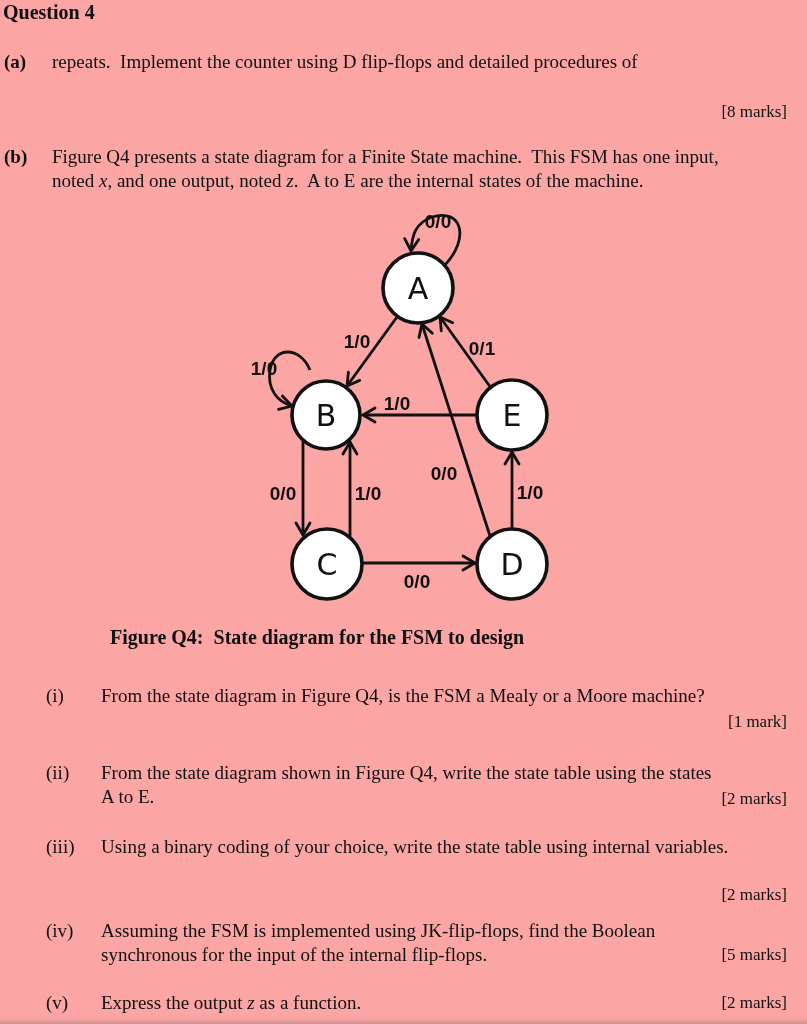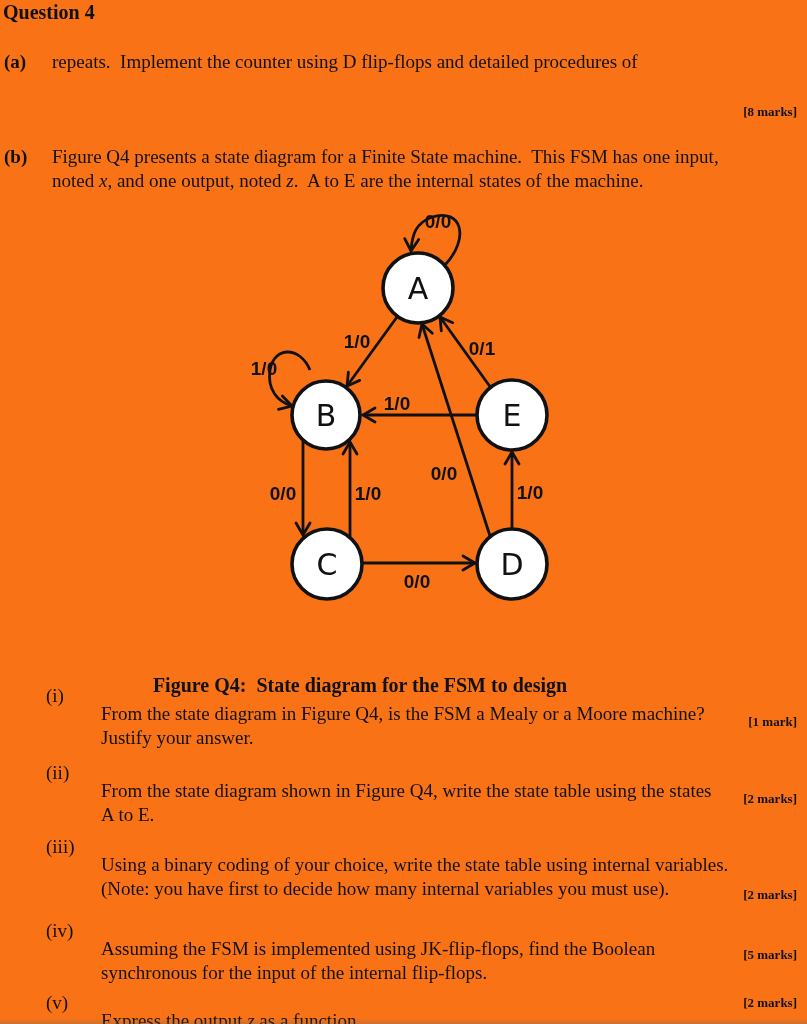--- a/index.html
+++ b/index.html
@@ -1,36 +1,36 @@
 <!DOCTYPE html>
 <html><head>
 <meta charset="utf-8">
 <style>
   html,body { margin:0; padding:0; background:#fff; }
   .page {
-    position:relative; width:807px; height:1024px; background:#f97316;
+    position:relative; width:807px; height:1024px; background:#fca5a5;
     font-family:"Liberation Serif","DejaVu Serif",serif; color:#111;
     overflow:hidden;
   }
   .q-title {
     position:absolute; left:3px; top:0; margin:0;
     font-size:20px; font-weight:bold; line-height:24px;
   }
   .part, .sub { position:absolute; left:0; width:807px; font-size:19px; line-height:24px; }
   .part-label { position:absolute; left:4px; top:0; font-weight:bold; }
   .sub-label  { position:absolute; left:46px; top:0; font-weight:normal; }
   .part-body  { position:absolute; left:52px; top:0; white-space:nowrap; }
-  .sub-body   { position:absolute; left:101px; top:18px; white-space:nowrap; }
+  .sub-body   { position:absolute; left:101px; top:0; white-space:nowrap; }
   .marks {
-    position:absolute; right:10px; font-size:13px; line-height:24px;
-    font-weight:bold; white-space:nowrap;
+    position:absolute; right:20px; font-size:17px; line-height:24px;
+    font-weight:normal; white-space:nowrap;
   }
   .caption {
-    position:absolute; left:110px; top:624px; width:500px; text-align:center;
-    font-size:20px; font-weight:bold; line-height:26px; white-space:nowrap;margin-top:48px;
+    position:absolute; left:110px; top:624px; width:500px; text-align:left;
+    font-size:20px; font-weight:bold; line-height:26px; white-space:nowrap;
   }
   .fsm { position:absolute; left:230px; top:200px; }
   .fsm .state { fill:#ffffff; stroke:#111; stroke-width:3.6px; }
   .fsm .edge  { fill:none; stroke:#111; stroke-width:2.8px; }
   .fsm .state-label {
     font-family:"DejaVu Sans","Liberation Sans",sans-serif;
     font-size:30px; fill:#111; text-anchor:middle;
   }
   .fsm .edge-label {
     font-family:"Liberation Sans","DejaVu Sans",sans-serif;
@@ -106,39 +106,37 @@
     <text class="edge-label" x="300" y="299">1/0</text>
     <text class="edge-label" x="187" y="388">0/0</text>
   </svg>
 
   <div class="caption">Figure Q4:&nbsp; State diagram for the FSM to design</div>
 
   <div class="sub" style="top:684px">
     <span class="sub-label">(i)</span>
     <div class="sub-body">
       <div>From the state diagram in Figure Q4, is the FSM a Mealy or a Moore machine?</div>
-      <div>Justify your answer.</div>
     </div>
   </div>
   <div class="marks" style="top:710px">[1 mark]</div>
 
   <div class="sub" style="top:761px">
     <span class="sub-label">(ii)</span>
     <div class="sub-body">
       <div>From the state diagram shown in Figure Q4, write the state table using the states</div>
       <div>A to E.</div>
     </div>
   </div>
   <div class="marks" style="top:787px">[2 marks]</div>
 
   <div class="sub" style="top:835px">
     <span class="sub-label">(iii)</span>
     <div class="sub-body">
       <div>Using a binary coding of your choice, write the state table using internal variables.</div>
-      <div>(Note: you have first to decide how many internal variables you must use).</div>
     </div>
   </div>
   <div class="marks" style="top:883px">[2 marks]</div>
 
   <div class="sub" style="top:919px">
     <span class="sub-label">(iv)</span>
     <div class="sub-body">
       <div>Assuming the FSM is implemented using JK-flip-flops, find the Boolean</div>
       <div>synchronous for the input of the internal flip-flops.</div>
     </div>

